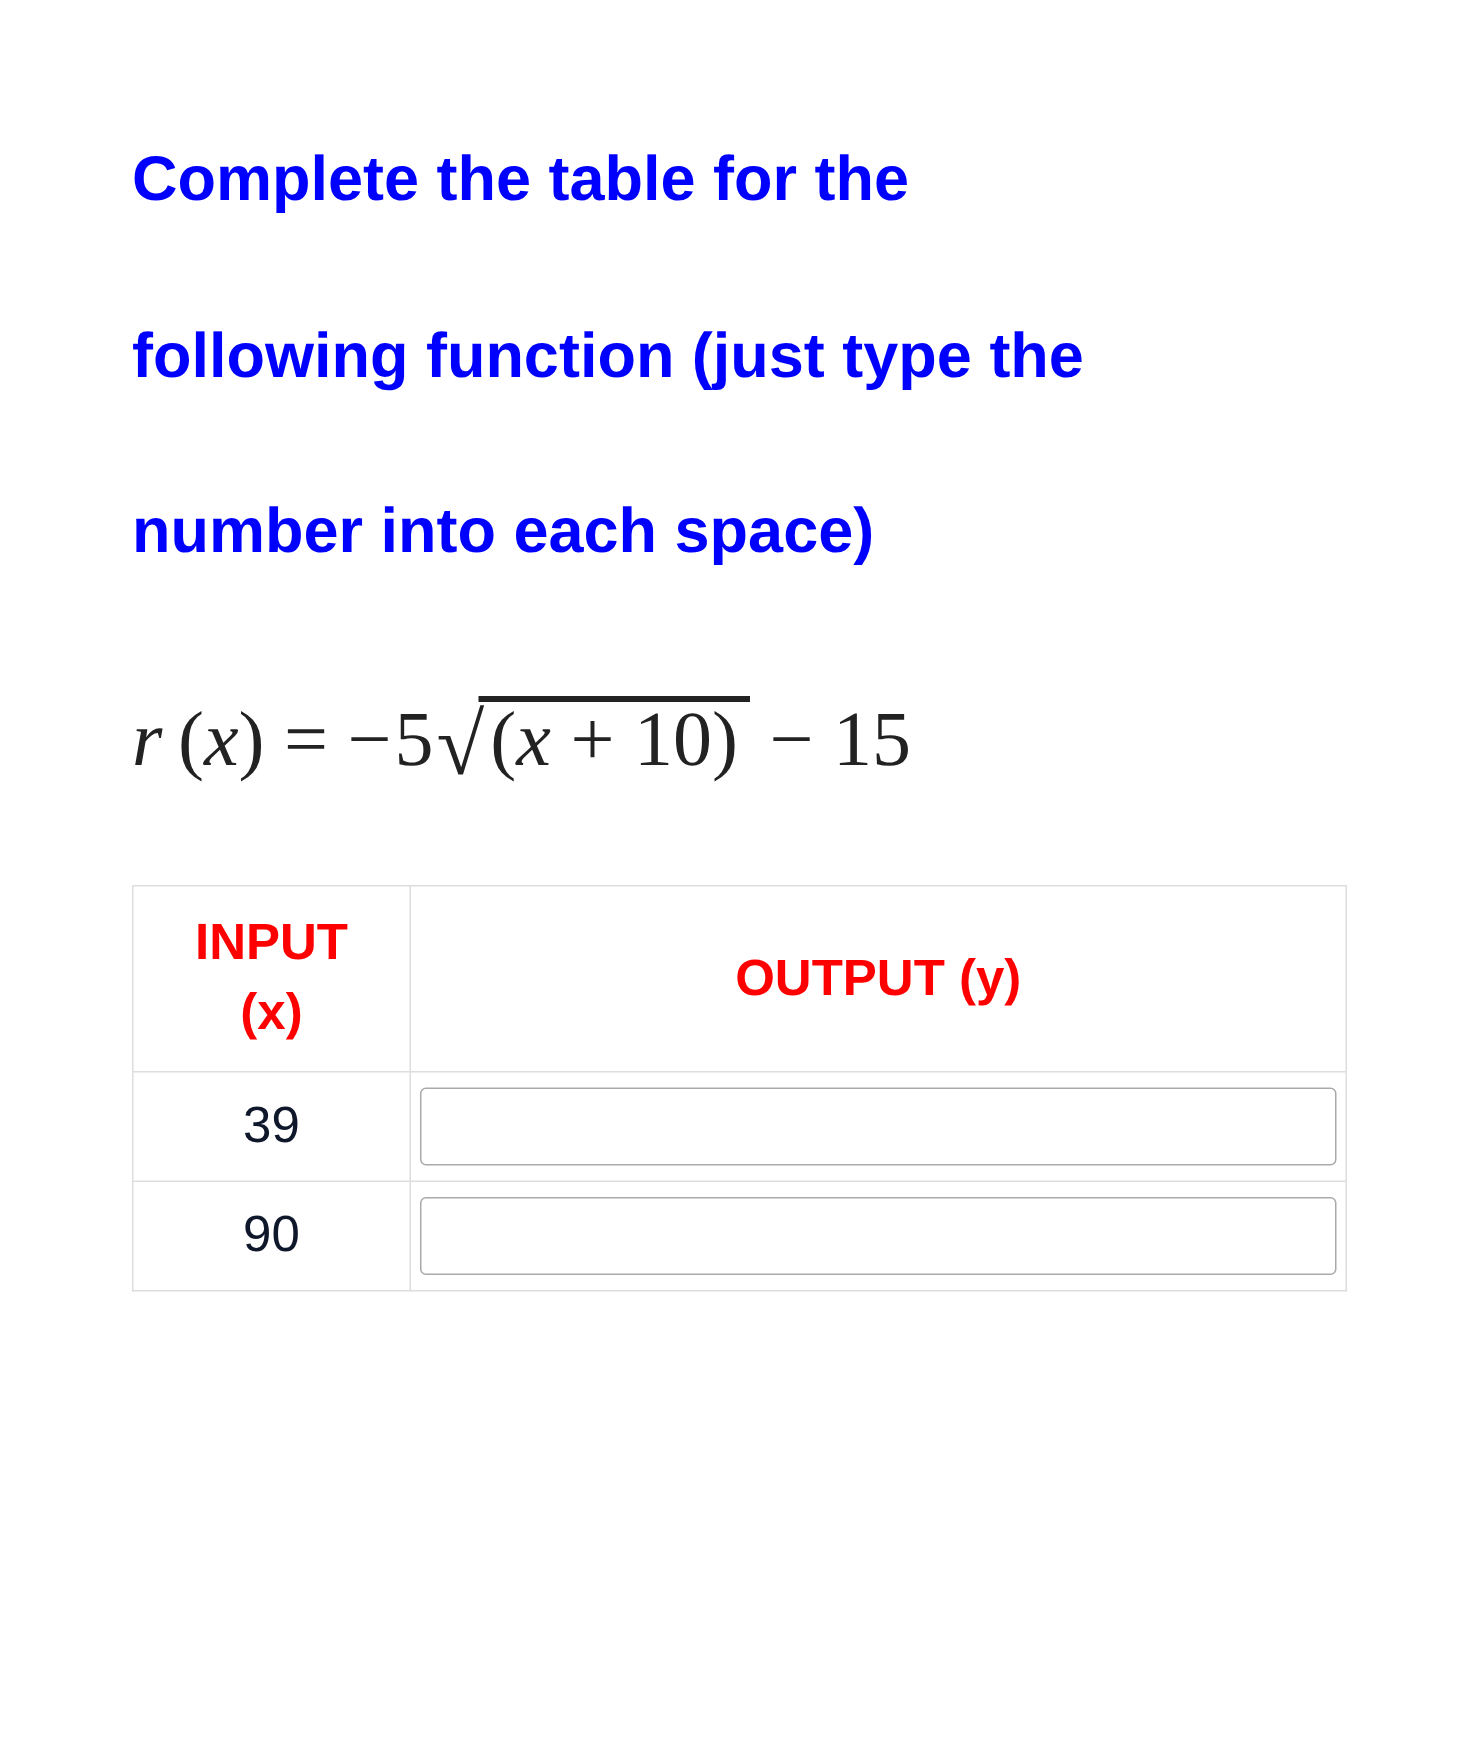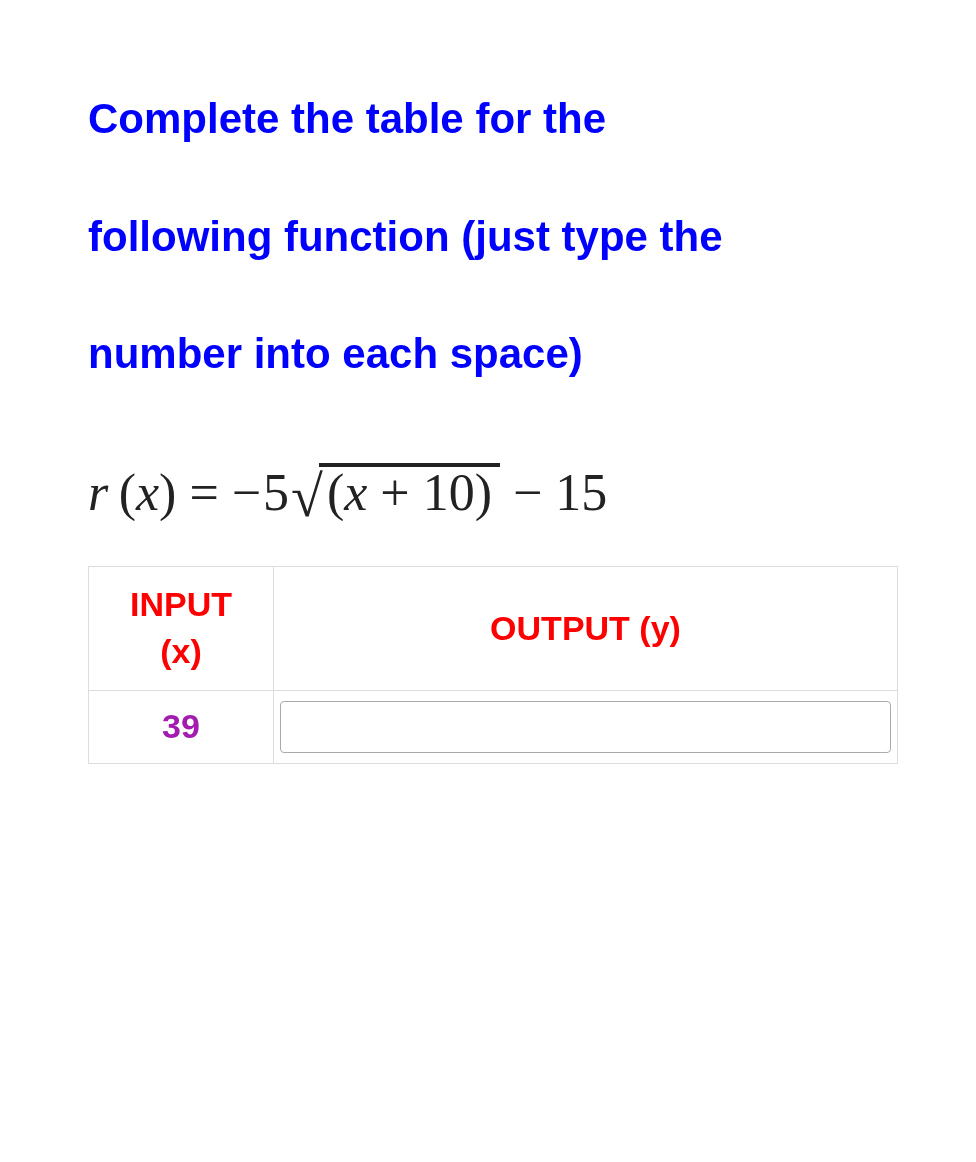--- a/index.html
+++ b/index.html
@@ -18,21 +18,21 @@
     font-weight: 700;
     font-size: 42px;
     line-height: 2.8;
     margin-bottom: 50px;
     padding-right: 20px;
   }
   .equation {
     font-family: "Times New Roman", Times, serif;
     font-size: 52px;
     color: #222;
-    margin: 24px 0 36px 0;
+    margin: 24px 0 60px 0;
     white-space: nowrap;
   }
   .equation .fn {
     font-style: italic;
   }
   .equation .minus {
     letter-spacing: 2px;
   }
   .sqrt {
     display: inline-block;
@@ -64,22 +64,22 @@
     text-align: center;
   }
   table.io th {
     color: #ff0000;
     font-weight: 700;
     vertical-align: middle;
     line-height: 1.4;
   }
   table.io td.input-val {
     width: 160px;
-    font-weight: 700;
-    color: #a21caf;
+    font-weight: 400;
+    color: #0f172a;
   }
   table.io td.output-cell {
     padding: 10px 6px 10px 6px;
   }
   .answer-input {
     width: 100%;
     height: 52px;
     box-sizing: border-box;
     border: 1px solid #aaa;
     border-radius: 4px;
@@ -108,16 +108,22 @@
         <th>OUTPUT (y)</th>
       </tr>
     </thead>
     <tbody>
       <tr>
         <td class="input-val">39</td>
         <td class="output-cell">
           <input class="answer-input" type="text" value="" style="">
         </td>
       </tr>
+      <tr>
+        <td class="input-val">90</td>
+        <td class="output-cell">
+          <input class="answer-input" type="text" value="" style="">
+        </td>
+      </tr>
     </tbody>
   </table>
 
 </div>
 
 </body></html>

